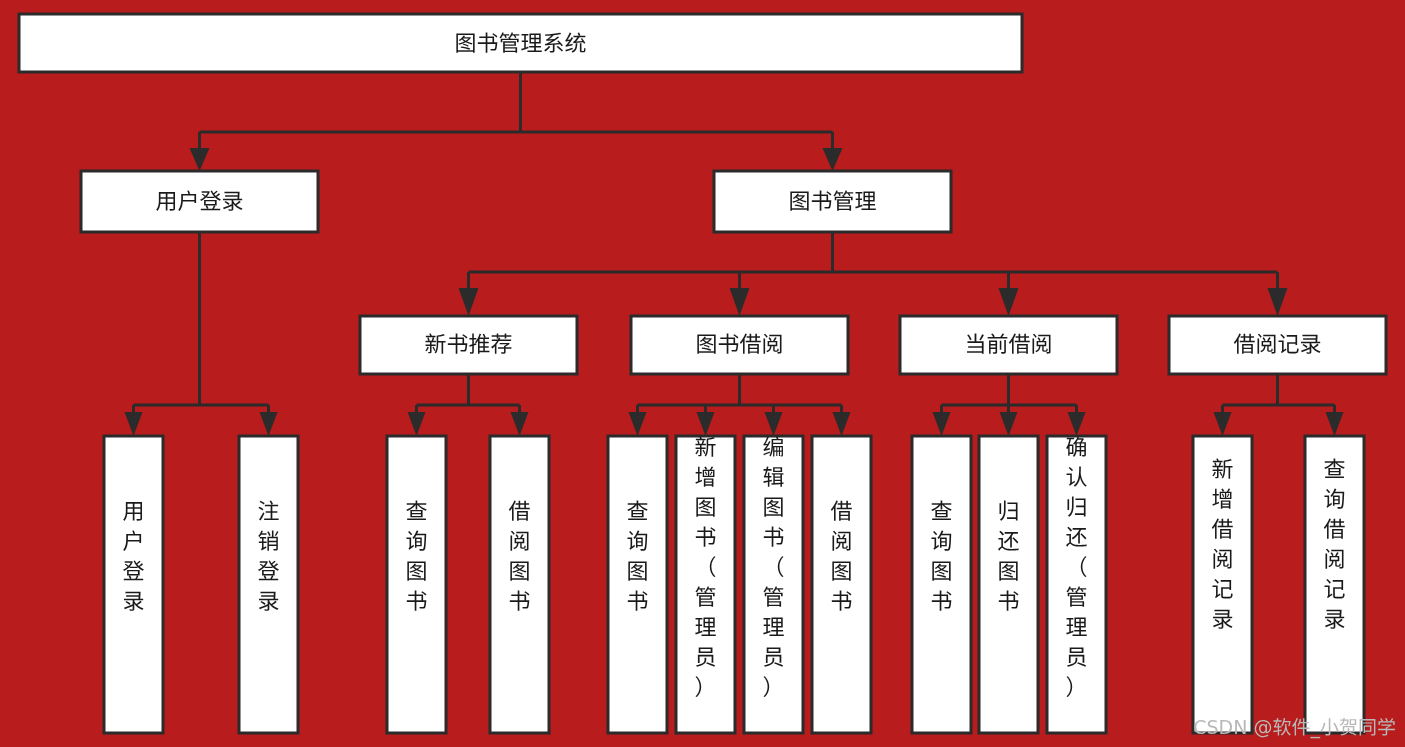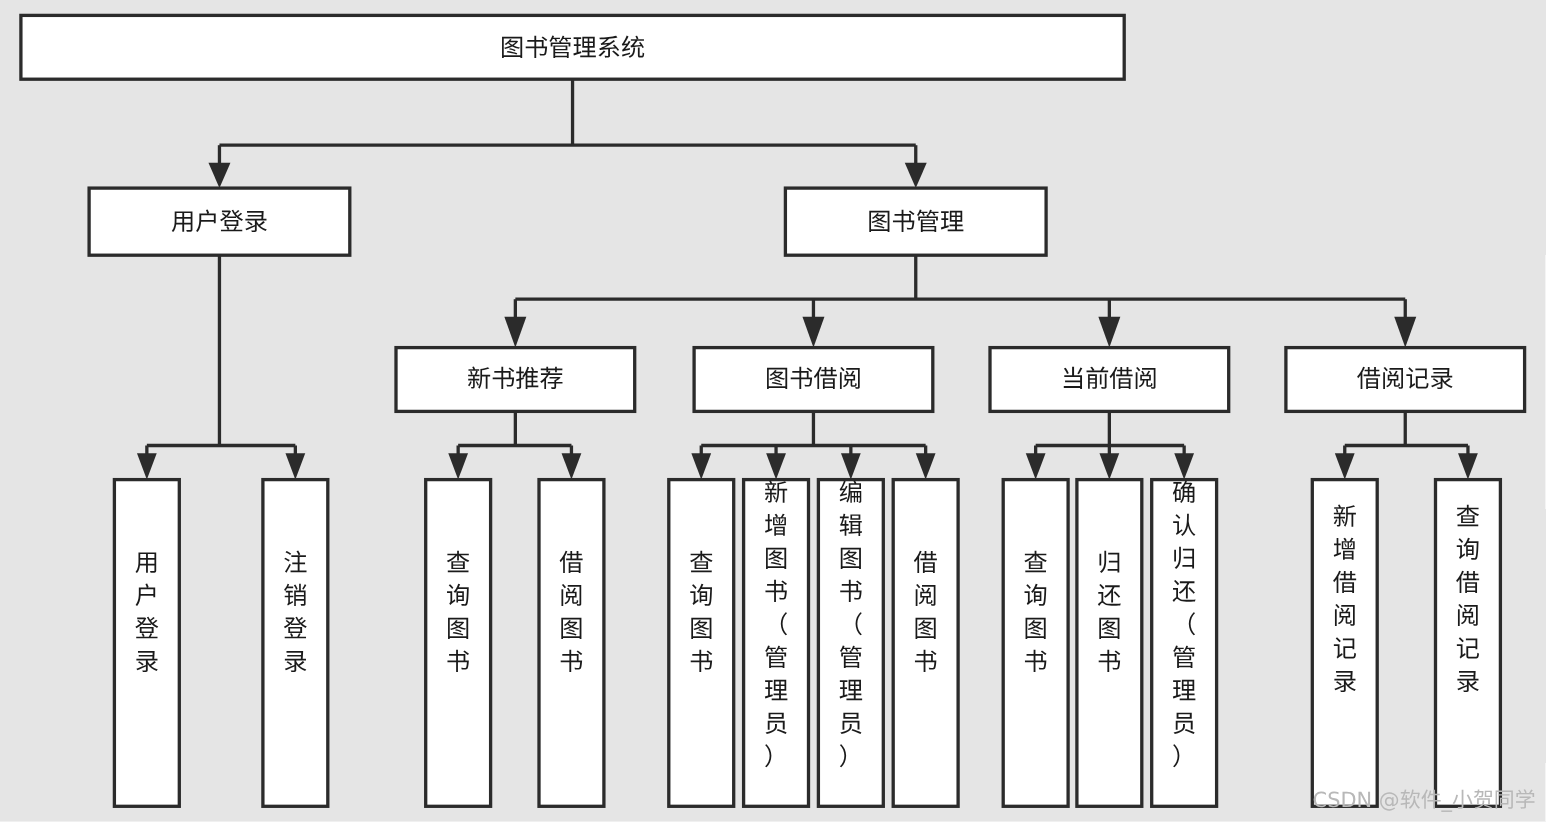--- a/index.html
+++ b/index.html
@@ -8,21 +8,21 @@
     padding: 0;
     background: #ffffff;
   }
   body {
     font-family: "DejaVu Sans", "Liberation Sans", sans-serif;
   }
   #diagram-root {
     position: relative;
     width: 1405px;
     height: 747px;
-    background: #e5e5e5;
+    background: #b91c1c;
     overflow: hidden;
   }
   svg#tree-svg {
     position: absolute;
     left: 0;
     top: 0;
     width: 1405px;
     height: 747px;
     display: block;
   }

